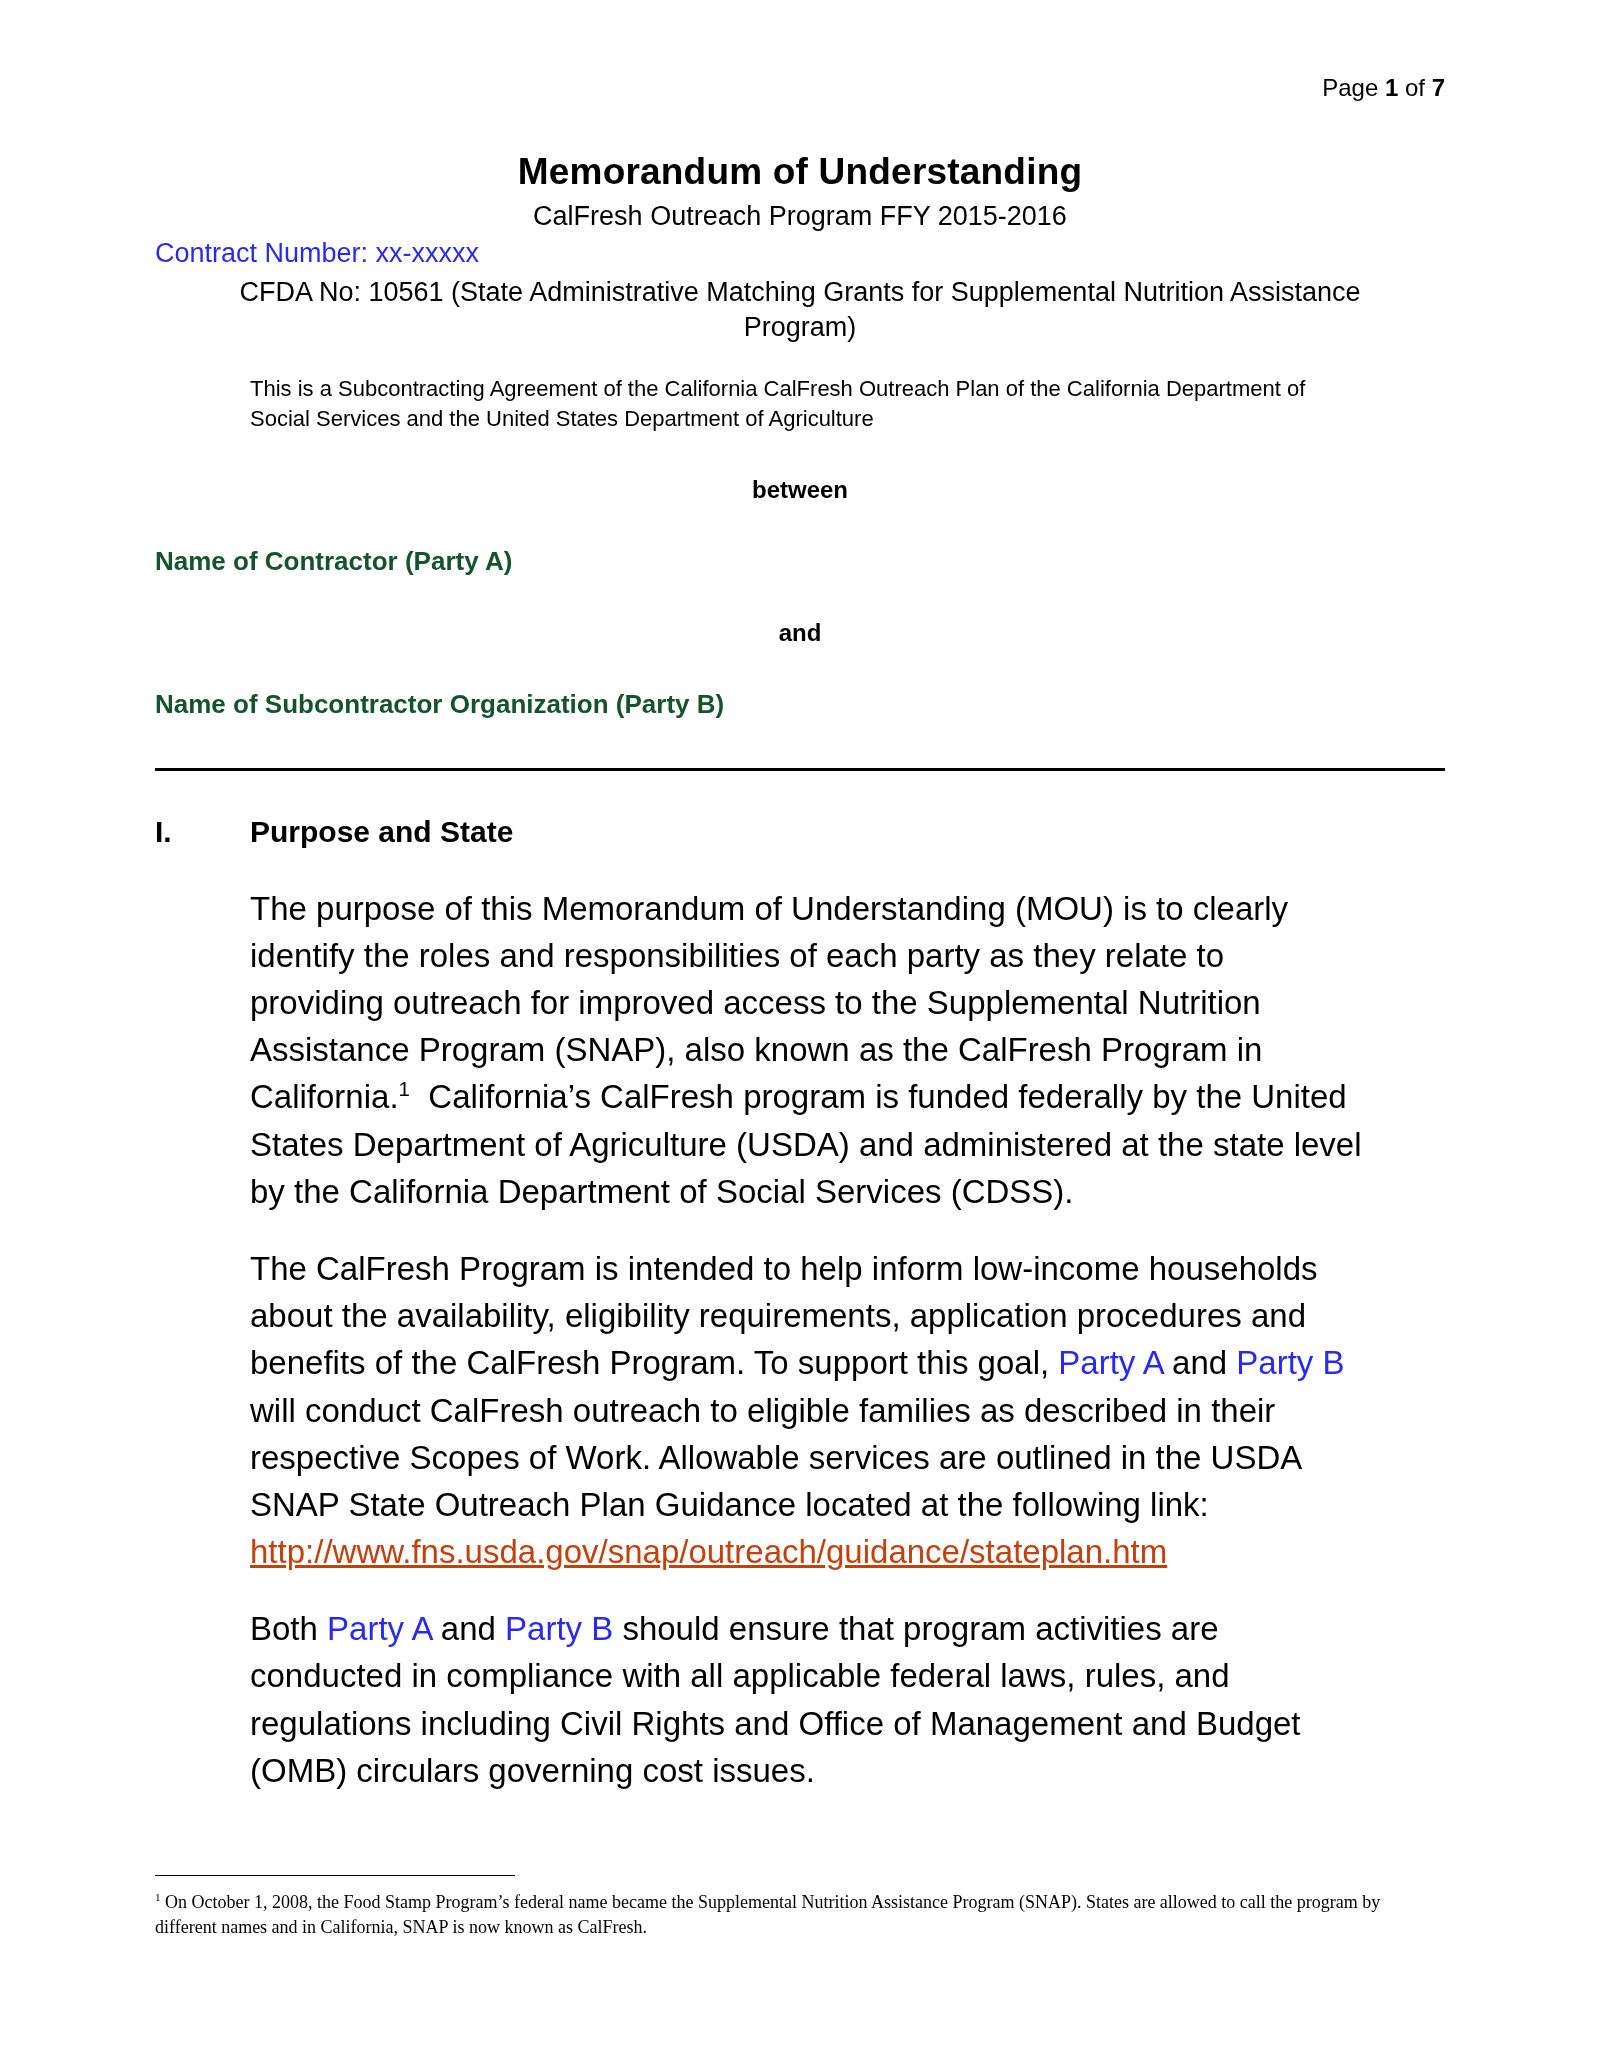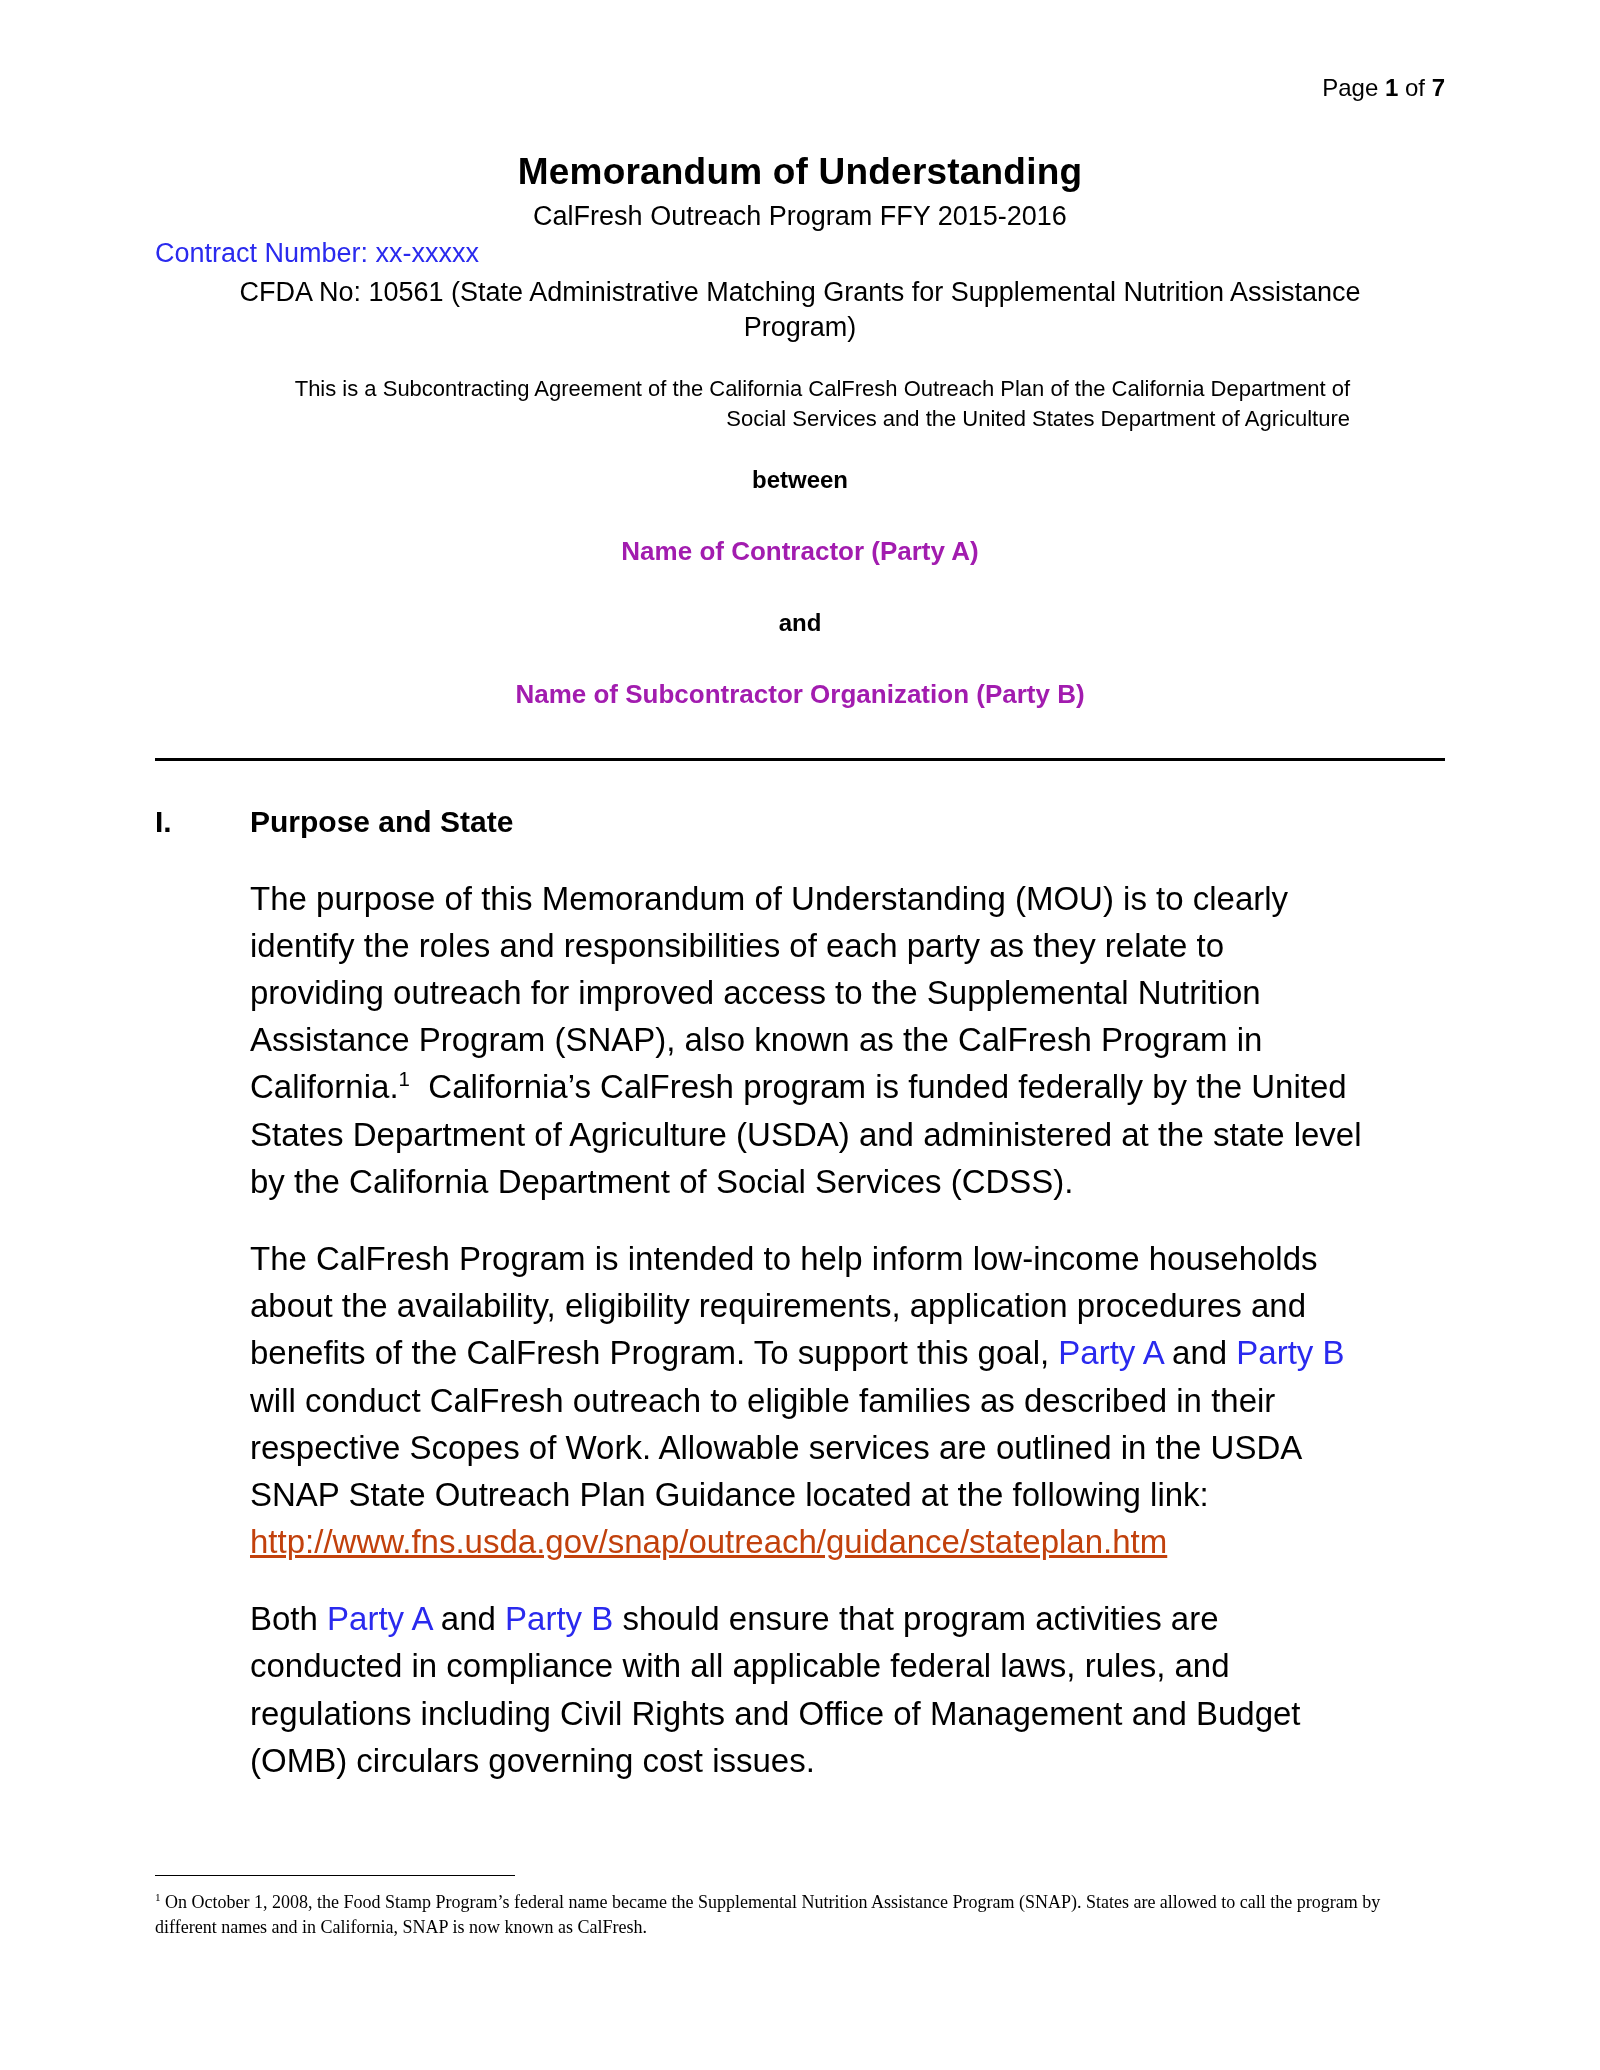--- a/index.html
+++ b/index.html
@@ -49,37 +49,36 @@
     margin: 0 0 6px 0;
   }
   .cfda-line {
     text-align: center;
     font-size: 27px;
     line-height: 1.28;
     margin: 0 auto 30px auto;
     max-width: 1180px;
   }
   .agreement-line {
-    text-align: right;
+    text-align: left;
     font-size: 22px;
     line-height: 1.35;
-    margin: 0 auto 32px auto;
+    margin: 0 auto 42px auto;
     max-width: 1100px;
   }
   .between-word {
     text-align: center;
     font-size: 24px;
     font-weight: bold;
     margin: 0 0 42px 0;
   }
   .party-name {
-    text-align: center;
     font-size: 26px;
     font-weight: bold;
-    color: #a21caf;
+    color: #14532d;
     margin: 0 0 42px 0;
   }
   .and-word {
     text-align: center;
     font-size: 24px;
     font-weight: bold;
     margin: 0 0 42px 0;
   }
   .party-name.last {
     margin-bottom: 48px;

